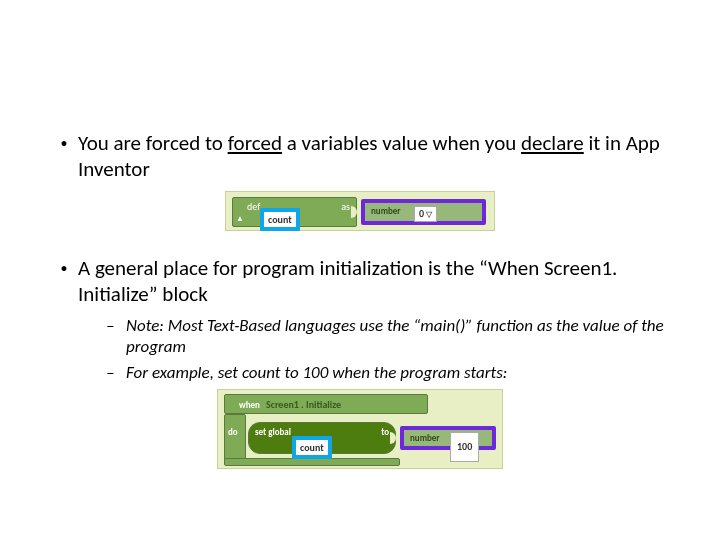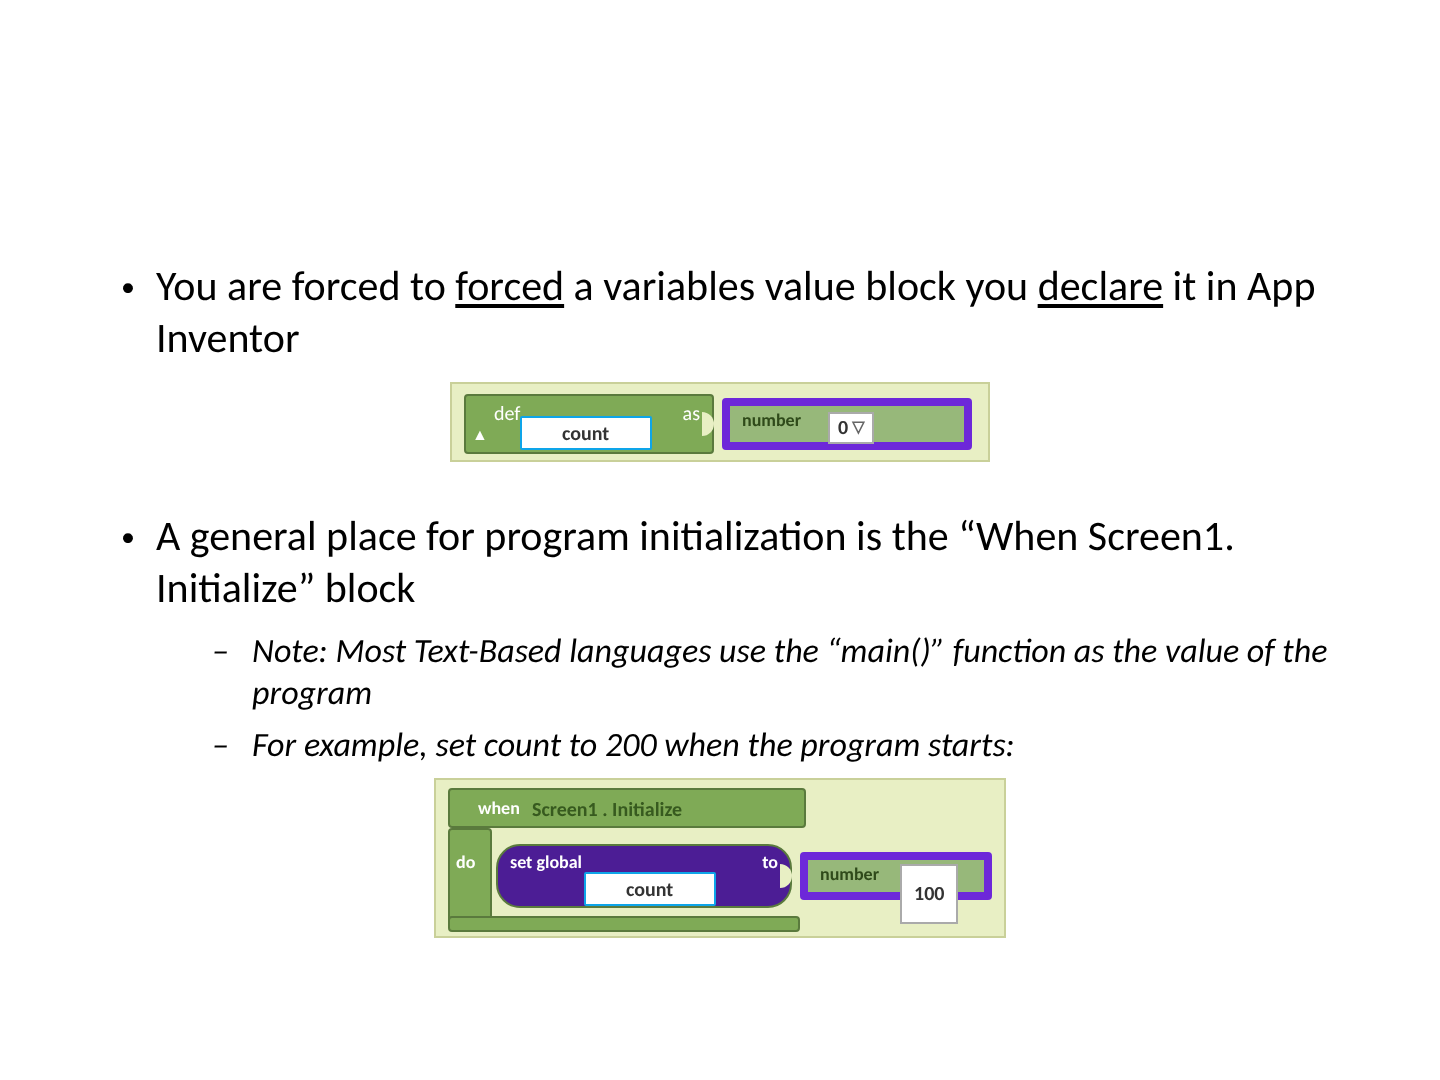--- a/index.html
+++ b/index.html
@@ -57,25 +57,25 @@
     }
     .def-label {
       position: absolute;
       font-size: 10px;
       font-weight: normal;
       color: #375a1f;
     }
     .var-label {
       position: absolute;
       background: #fff;
-      border: 1px solid #0ea5e9;
+      border: 4px solid #0ea5e9;
       font-size: 10px;
       font-weight: bold;
       color: #333;
-      padding: 1px 20px;
+      padding: 1px 4px;
       border-radius: 1px;
     }
     .num-block {
       position: absolute;
       background: #97b87a;
       border: 4px solid #6d28d9;
       border-radius: 2px;
       font-size: 9px;
       color: #375a1f;
       font-weight: bold;
@@ -113,21 +113,21 @@
     }
     .bullet-l2 .txt { flex: 1; }
     .when-block {
       position: absolute;
       background: #7faa56;
       border: 1px solid #5a7a3d;
       border-radius: 2px;
     }
     .set-block {
       position: absolute;
-      background: #4c1d95;
+      background: #4d7c0f;
       border: 1px solid #5a7a3d;
       border-radius: 12px;
     }
     .notch {
       position: absolute;
       width: 6px;
       height: 12px;
       background: #e8efc4;
       border-radius: 0 6px 6px 0;
     }
@@ -144,21 +144,21 @@
       color: #375a1f;
       font-weight: bold;
     }
   </style>
 </head>
 <body>
 
 <div class="bullet-l1">
   <div class="dot">•</div>
   <div class="txt">
-    <span>You are forced to </span><span class="underline">forced</span><span> a variables value block you </span><span class="underline">declare</span><span> it in App Inventor</span>
+    <span>You are forced to </span><span class="underline">forced</span><span> a variables value when you </span><span class="underline">declare</span><span> it in App Inventor</span>
   </div>
 </div>
 
 <div class="img-wrap">
   <div class="block-canvas canvas1">
     <div class="def-block" style="left:6px;top:5px;width:125px;height:30px;">
       <span class="tri">▲</span>
       <span class="def-label" style="left:14px;top:2px;color:#fff;">def</span>
       <span class="def-label" style="right:6px;top:2px;color:#fff;text-align:right;">as</span>
     </div>
@@ -179,27 +179,27 @@
   <div class="txt">A general place for program initialization is the “When Screen1. Initialize” block</div>
 </div>
 
 <div class="sub-list">
   <div class="bullet-l2">
     <div class="dash">–</div>
     <div class="txt">Note: Most Text-Based languages use the “main()” function as the value of the program</div>
   </div>
   <div class="bullet-l2">
     <div class="dash">–</div>
-    <div class="txt">For example, set count to 200 when the program starts:</div>
+    <div class="txt">For example, set count to 100 when the program starts:</div>
   </div>
 </div>
 
 <div class="img-wrap second">
   <div class="block-canvas canvas2">
-    <div class="when-block" style="left:6px;top:4px;width:179px;height:20px;">
+    <div class="when-block" style="left:6px;top:4px;width:204px;height:20px;">
       <span class="small-label white" style="left:14px;top:4px;">when</span>
     </div>
     <span class="screen-label" style="left:48px;top:8px;">Screen1 . Initialize</span>
     <span style="position:absolute;left:14px;top:22px;font-size:8px;color:#333;">▲</span>
     <div class="when-block" style="left:6px;top:24px;width:22px;height:50px;"></div>
     <div class="when-block" style="left:6px;top:68px;width:176px;height:8px;"></div>
     <span class="small-label white" style="left:10px;top:36px;">do</span>
 
     <div class="set-block" style="left:30px;top:32px;width:148px;height:32px;">
       <span class="small-label white" style="left:6px;top:3px;">set global</span>

